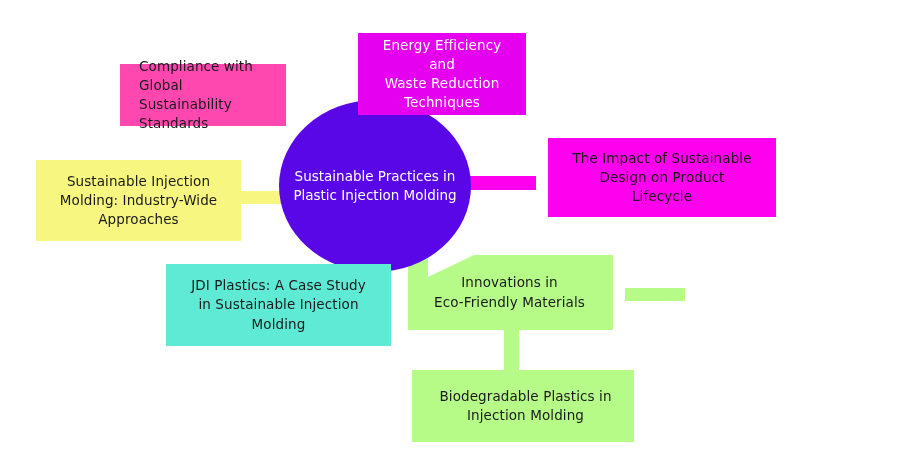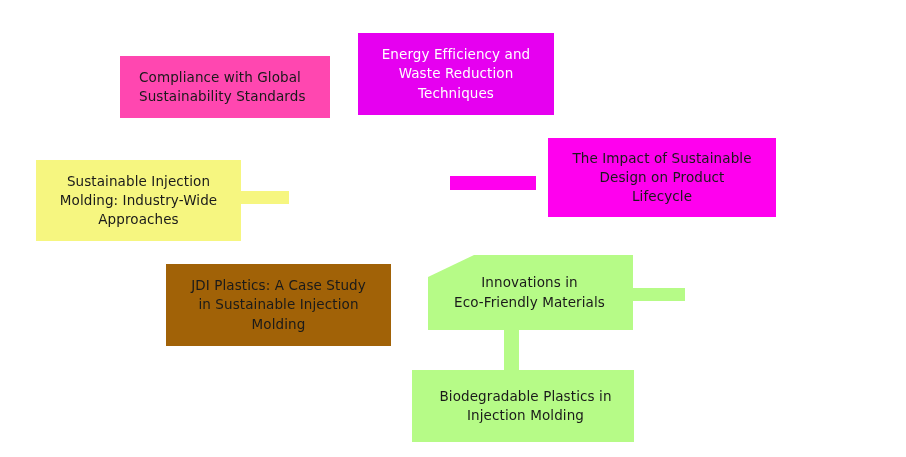--- a/index.html
+++ b/index.html
@@ -50,51 +50,51 @@
     color: #ffffff;
     font-size: 13.5px;
     line-height: 1.42;
     white-space: pre-line;
     z-index: 5;
     padding: 0 8px;
     box-sizing: border-box;
   }
   
   #node-compliance {
-    left: 120px; top: 56px; width: 210px; height: 62px;
+    left: 120px; top: 64px; width: 166px; height: 62px;
     background: #FF47B0;
     text-align: left;
     justify-content: flex-start;
     padding-left: 19px;
     z-index: 6;
   }
   #node-energy {
-    left: 358px; top: 33px; width: 196px; height: 82px;
+    left: 358px; top: 33px; width: 168px; height: 82px;
     background: #E600F0;
     color: #ffffff;
     z-index: 6;
   }
   #node-impact {
     left: 548px; top: 138px; width: 228px; height: 79px;
     background: #FF00EE;
     z-index: 6;
   }
   #node-sustainable-industry {
     left: 8px; top: 160px; width: 205px; height: 81px;
     background: #F6F680;
     z-index: 6;
     margin-left: 28px;
   }
   #node-jdi {
     left: 166px; top: 264px; width: 225px; height: 82px;
-    background: #a16207;
+    background: #5eead4;
     z-index: 6;
   }
   #node-innovations {
-    left: 428px; top: 255px; width: 205px; height: 75px;
+    left: 408px; top: 255px; width: 205px; height: 75px;
     background: #B6FB87;
     z-index: 4;
     padding-left: 8px;
   }
   #node-recycled {
     left: 680px; top: 272px; width: 215px; height: 73px;
     background: #B6FB87;
     z-index: 6;
   }
   #node-biodegradable {
@@ -141,20 +141,22 @@
 
   <div class="connector" id="conn-yellow"></div>
   <div class="connector" id="conn-magenta"></div>
   <div class="connector" id="conn-green-right"></div>
   <div class="connector" id="conn-green-down"></div>
 
   <div class="node" id="node-innovations">Innovations in
 Eco-Friendly Materials</div>
   <div id="innovations-wedge"></div>
 
+  <div class="center-node">Sustainable Practices in
+Plastic Injection Molding</div>
 
   <div class="node" id="node-compliance">Compliance with Global
 Sustainability Standards</div>
 
   <div class="node" id="node-energy">Energy Efficiency and
 Waste Reduction
 Techniques</div>
 
   <div class="node" id="node-impact">The Impact of Sustainable
 Design on Product

